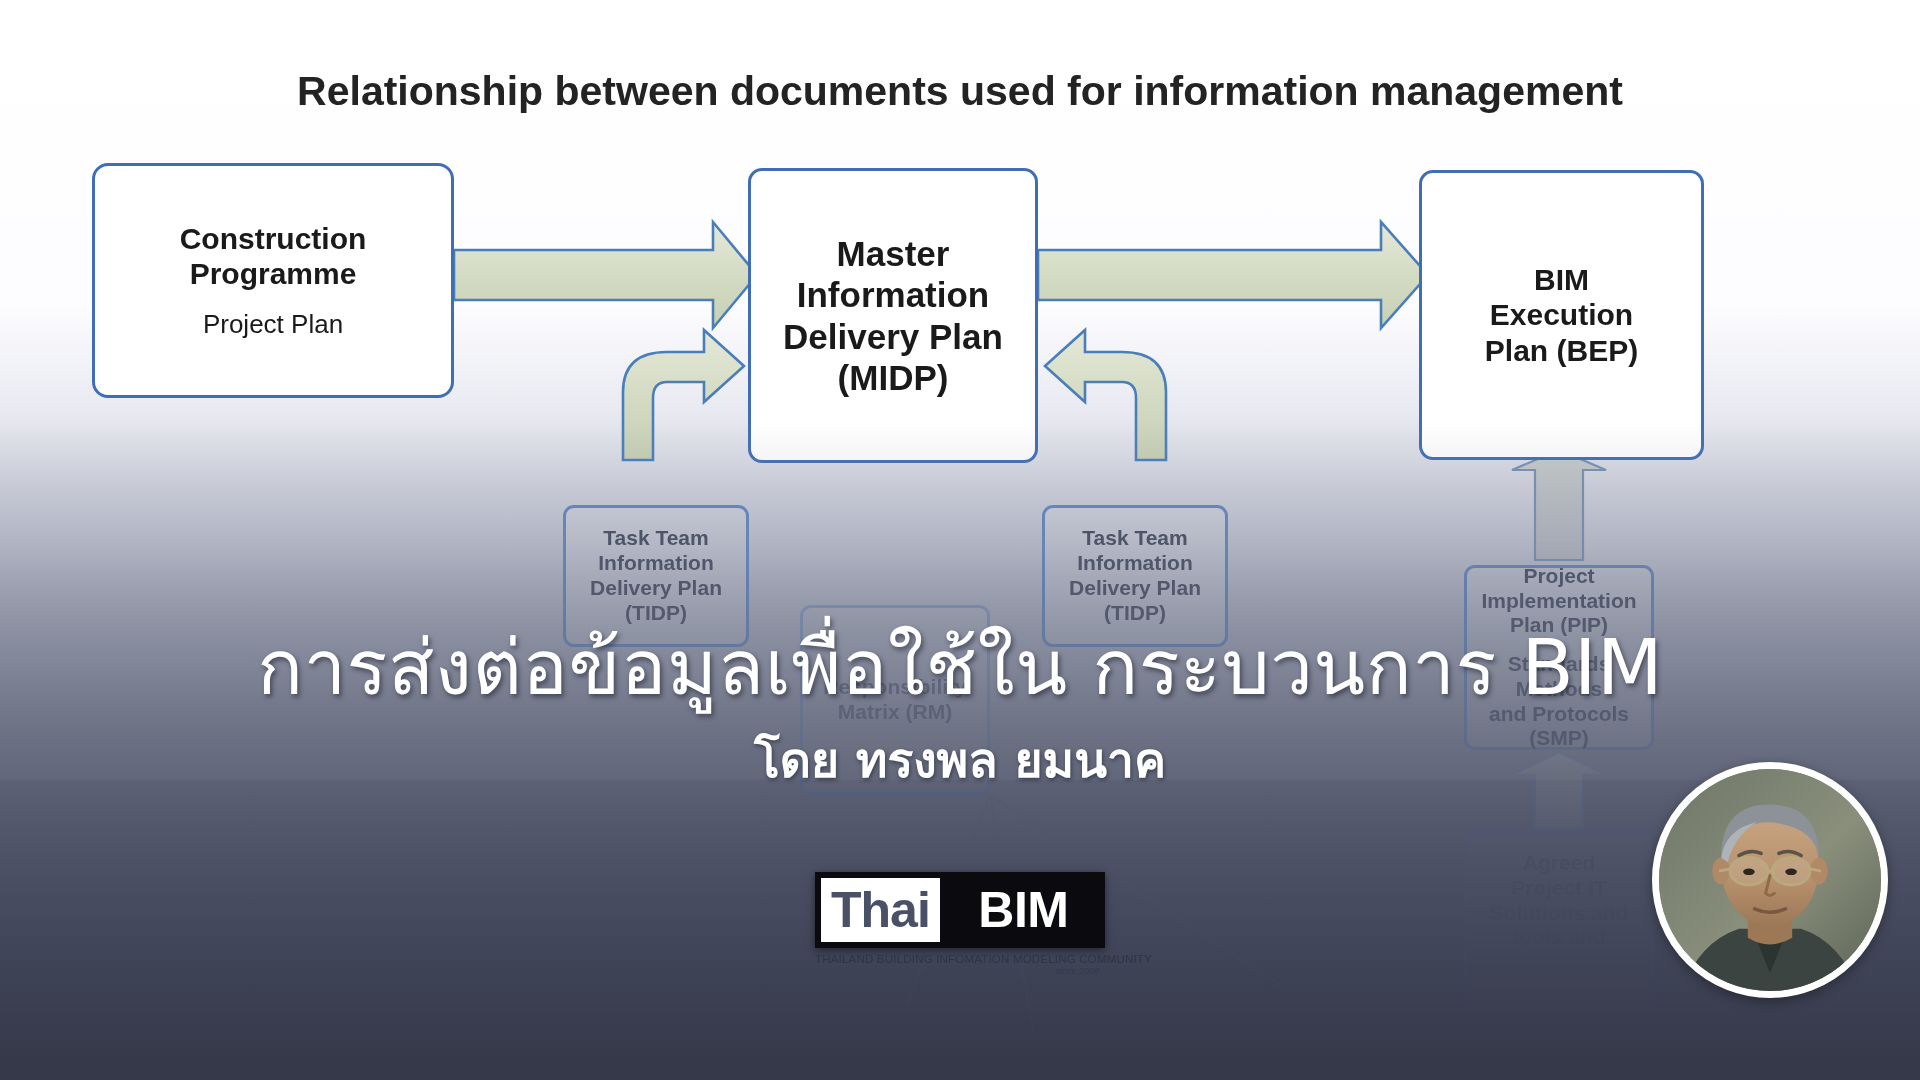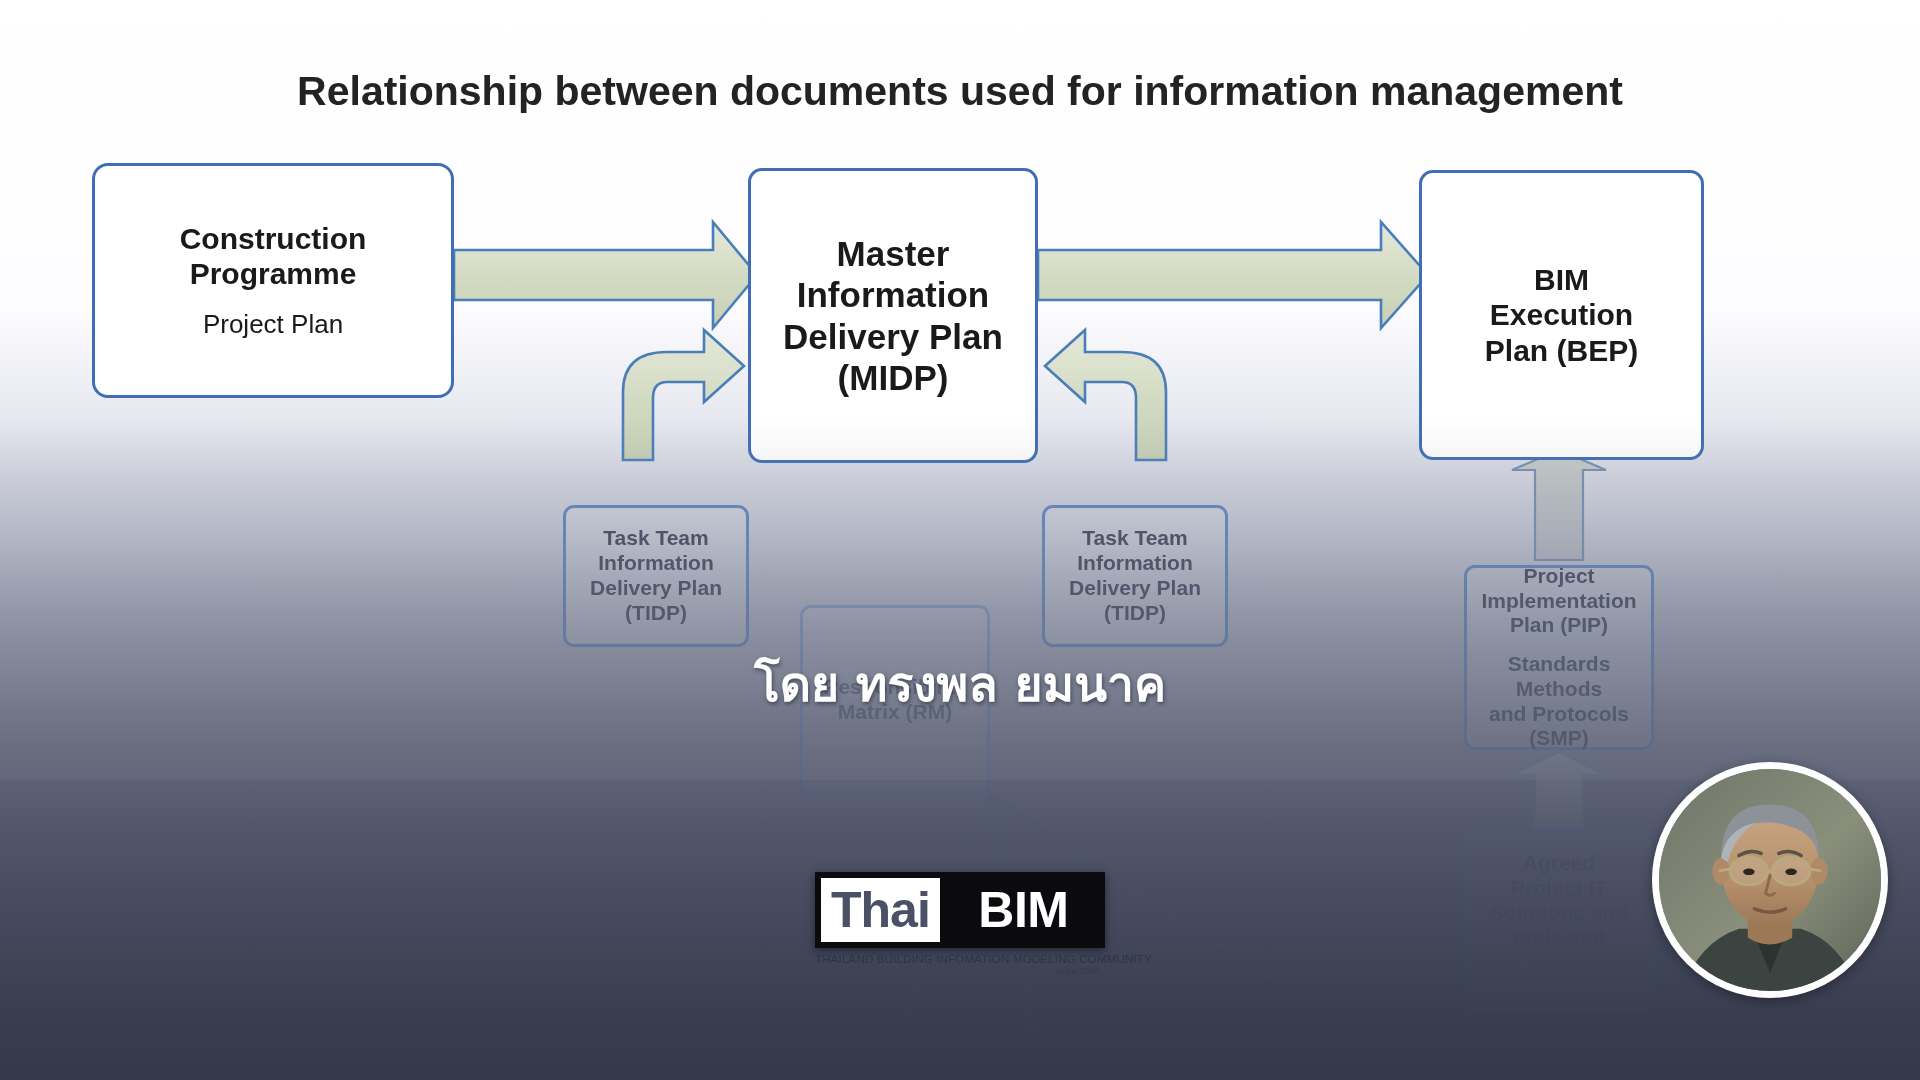--- a/index.html
+++ b/index.html
@@ -397,20 +397,21 @@
         <span>Solutions and</span><br>
         <span>tools and</span>
       </div>
     </div>
 
     <div class="fade-overlay" id="fade-mid"></div>
     <div class="fade-overlay" id="fade-bottom"></div>
   </div>
 
   <div id="headline">
+    <div class="th-title">การส่งต่อข้อมูลเพื่อใช้ใน กระบวนการ BIM</div>
     <div class="th-sub">โดย ทรงพล ยมนาค</div>
   </div>
 
   <div id="logo">
     <div class="lockup">
       <div class="thai-box">
         <span class="thai-word">Thai</span>
       </div>
       <div class="bim-word">BIM</div>
     </div>

